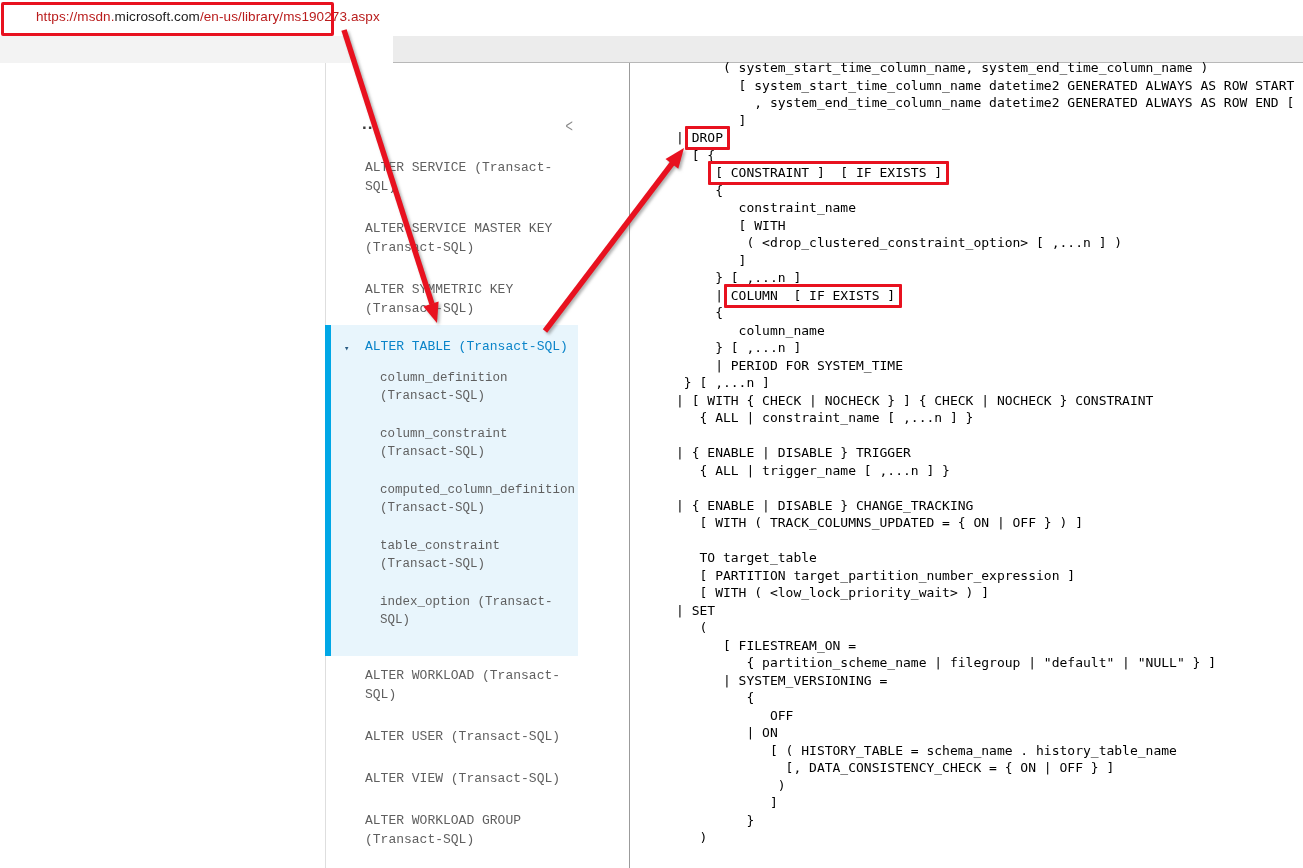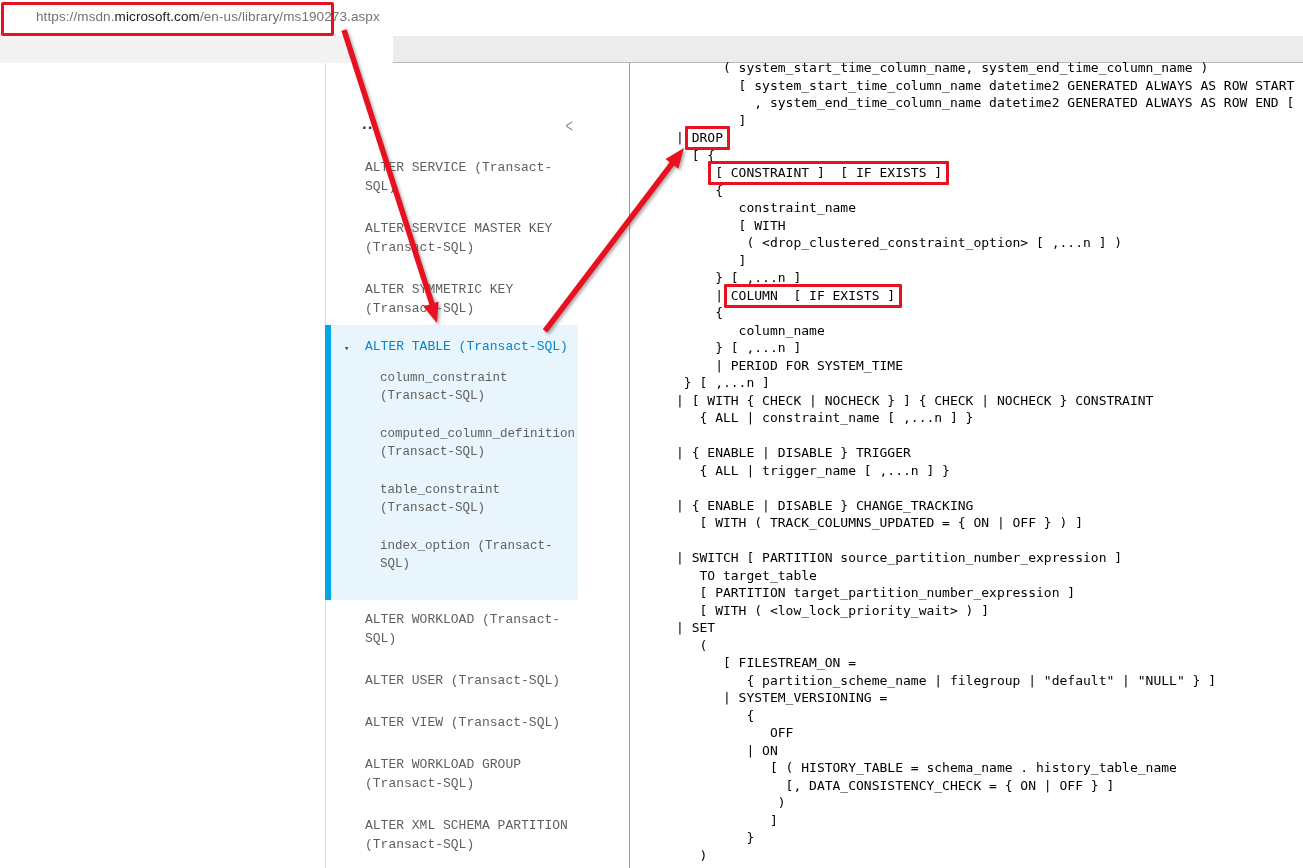--- a/index.html
+++ b/index.html
@@ -4,21 +4,21 @@
 <style>
   html,body{margin:0;padding:0;}
   body{
     position:relative;width:1303px;height:868px;overflow:hidden;
     background:#ffffff;font-family:"Liberation Sans",sans-serif;
     -webkit-font-smoothing:antialiased;
   }
   
   .toolbar{position:absolute;left:0;top:0;width:1303px;height:36px;background:#fff;}
   .urltext{position:absolute;left:36px;top:9px;font-size:13.5px;letter-spacing:.1px;white-space:nowrap;cursor:text;}
-  .u-gray{color:#737373;text-align:right;}
+  .u-gray{color:#b91c1c;text-align:right;}
   .u-dark{color:#1b1b1b;font-weight:400;}
   .url-redbox{position:absolute;left:1px;top:2px;width:327px;height:28px;border:3px solid #e8111f;border-radius:2px;}
   .tb-right{position:absolute;right:0;top:0;height:36px;}
   
   .band-left{position:absolute;left:0;top:36px;width:350px;height:27px;background:#f3f3f3;}
   .band-notch{position:absolute;left:350px;top:36px;width:43px;height:27px;background:#ffffff;}
   .band-right{position:absolute;left:393px;top:36px;width:910px;height:26px;background:#ececec;border-bottom:1px solid #b8b8b8;}
   
   .toc-left-line{position:absolute;left:325px;top:63px;width:1px;height:805px;background:#dedede;}
   .content-line{position:absolute;left:629px;top:63px;width:1px;height:805px;background:#9b9b9b;}
@@ -74,20 +74,21 @@
 
 <span class="sb-more">...</span>
 <span class="sb-collapse">&lt;</span>
 <div class="sb-list">
     <div class="sb-item lvl1">ALTER SERVICE (Transact-SQL)</div>
     <div class="sb-item lvl1">ALTER SERVICE MASTER KEY (Transact-SQL)</div>
     <div class="sb-item lvl1">ALTER SYMMETRIC KEY (Transact-SQL)</div>
     <div class="hl-group">
       <span class="hl-bar"></span>
       <div class="sb-item lvl1 active"><span class="tri">▾</span>ALTER TABLE (Transact-SQL)</div>
+      <div class="sb-item lvl2">column_definition (Transact-SQL)</div>
       <div class="sb-item lvl2">column_constraint (Transact-SQL)</div>
       <div class="sb-item lvl2">computed_column_definition (Transact-SQL)</div>
       <div class="sb-item lvl2">table_constraint (Transact-SQL)</div>
       <div class="sb-item lvl2">index_option (Transact-SQL)</div>
     </div>
     <div class="sb-item lvl1">ALTER WORKLOAD (Transact-SQL)</div>
     <div class="sb-item lvl1">ALTER USER (Transact-SQL)</div>
     <div class="sb-item lvl1">ALTER VIEW (Transact-SQL)</div>
     <div class="sb-item lvl1">ALTER WORKLOAD GROUP (Transact-SQL)</div>
     <div class="sb-item lvl1">ALTER XML SCHEMA PARTITION (Transact-SQL)</div>
@@ -116,21 +117,20 @@
       <div class="code-line"> } [ ,...n ]</div>
       <div class="code-line">| [ WITH { CHECK | NOCHECK } ] { CHECK | NOCHECK } CONSTRAINT</div>
       <div class="code-line">   { ALL | constraint_name [ ,...n ] }</div>
       <div class="code-line">&nbsp;</div>
       <div class="code-line">| { ENABLE | DISABLE } TRIGGER</div>
       <div class="code-line">   { ALL | trigger_name [ ,...n ] }</div>
       <div class="code-line">&nbsp;</div>
       <div class="code-line">| { ENABLE | DISABLE } CHANGE_TRACKING</div>
       <div class="code-line">   [ WITH ( TRACK_COLUMNS_UPDATED = { ON | OFF } ) ]</div>
       <div class="code-line">&nbsp;</div>
-      <div class="code-line">| SWITCH [ PARTITION source_partition_number_expression ]</div>
       <div class="code-line">   TO target_table</div>
       <div class="code-line">   [ PARTITION target_partition_number_expression ]</div>
       <div class="code-line">   [ WITH ( &lt;low_lock_priority_wait&gt; ) ]</div>
       <div class="code-line">| SET</div>
       <div class="code-line">   (</div>
       <div class="code-line">      [ FILESTREAM_ON =</div>
       <div class="code-line">         { partition_scheme_name | filegroup | "default" | "NULL" } ]</div>
       <div class="code-line">      | SYSTEM_VERSIONING =</div>
       <div class="code-line">         {</div>
       <div class="code-line">            OFF</div>

